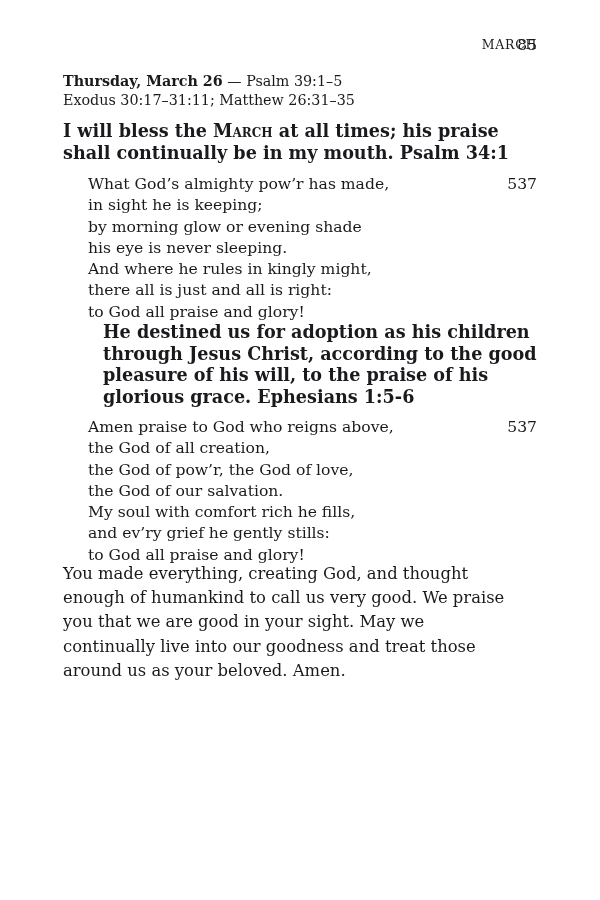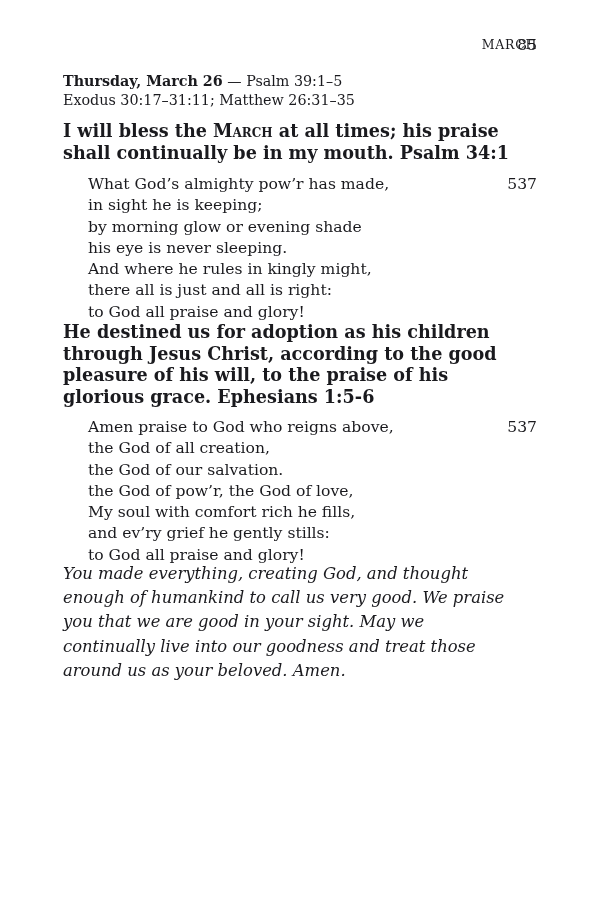--- a/index.html
+++ b/index.html
@@ -71,21 +71,21 @@
   
   .scripture {
     position: absolute;
     left: 63px;
     width: 462px;
     font-weight: bold;
     font-size: 17.6px;
     line-height: 21.5px;
   }
   .scripture-1 { top: 120px; }
-  .scripture-2 { top: 321px; }
+  .scripture-2 { top: 321px; margin-left: 40px; }
   .smallcaps {
     font-variant: small-caps;
     font-weight: bold;
   }
 
   
   .hymn {
     position: absolute;
     left: 88px;
     width: 449px;
@@ -108,21 +108,20 @@
 
   
   .prayer {
     position: absolute;
     top: 562px;
     left: 63px;
     width: 455px;
     font-size: 16.4px;
     line-height: 24.2px;
     text-align: left;
-    font-style: italic;
   }
 </style>
 </head>
 <body>
 
 <div class="page">
 
   <div class="running-head">
     <div class="running-head-title">MARCH</div>
     <div class="running-head-folio">85</div>
@@ -143,22 +142,22 @@
     <div class="hymn-line">And where he rules in kingly might,</div>
     <div class="hymn-line">there all is just and all is right:</div>
     <div class="hymn-line">to God all praise and glory!</div>
   </div>
 
   <div class="scripture scripture-2"><span>He destined us for adoption as his children through Jesus Christ, according to the good pleasure of his will, to the praise of his glorious grace. Ephesians 1:5-6</span></div>
 
   <div class="hymn hymn-2">
     <div class="hymn-line"><span>Amen praise to God who reigns above,</span><span class="hymn-number">537</span></div>
     <div class="hymn-line">the God of all creation,</div>
+    <div class="hymn-line">the God of pow’r, the God of love,</div>
     <div class="hymn-line">the God of our salvation.</div>
-    <div class="hymn-line">the God of pow’r, the God of love,</div>
     <div class="hymn-line">My soul with comfort rich he fills,</div>
     <div class="hymn-line">and ev’ry grief he gently stills:</div>
     <div class="hymn-line">to God all praise and glory!</div>
   </div>
 
   <div class="prayer">You made everything, creating God, and thought enough of humankind to call us very good. We praise you that we are good in your sight. May we continually live into our goodness and treat those around us as your beloved. Amen.</div>
 
 </div>
 
 </body></html>

